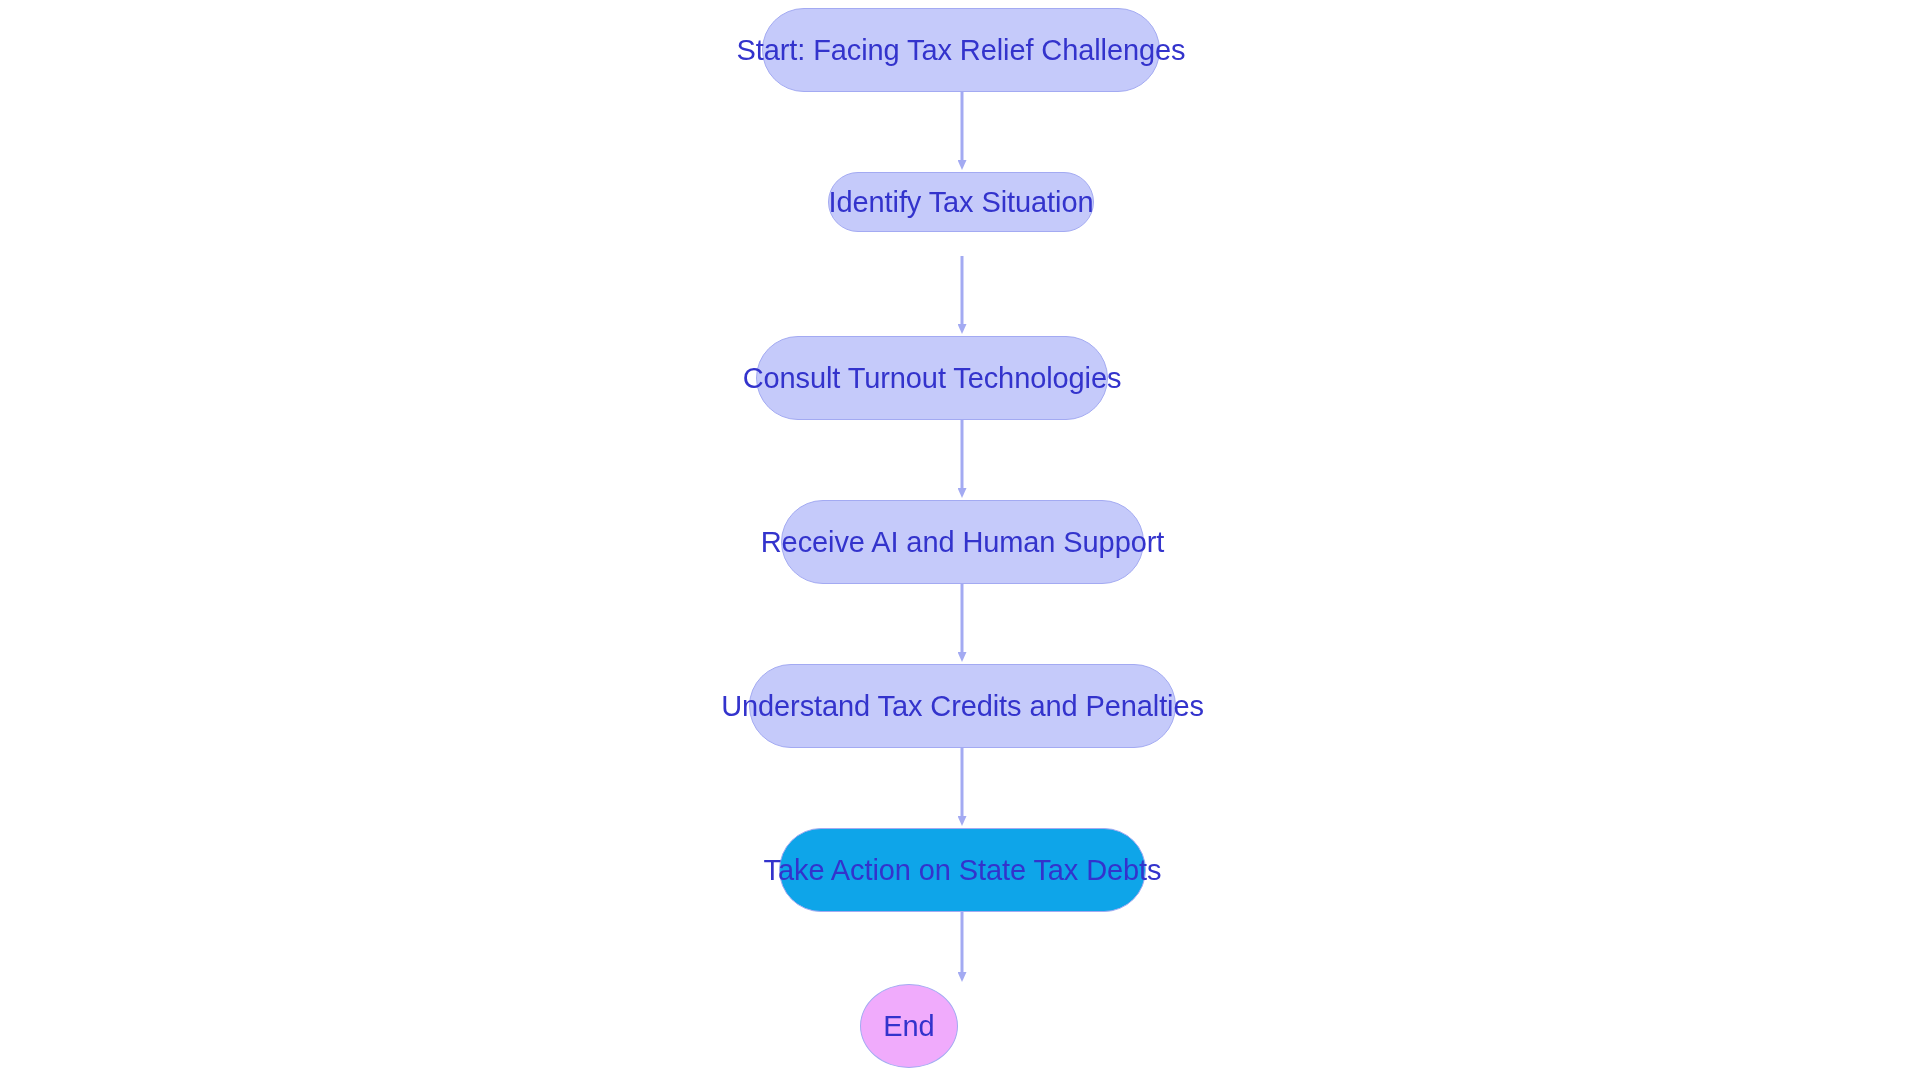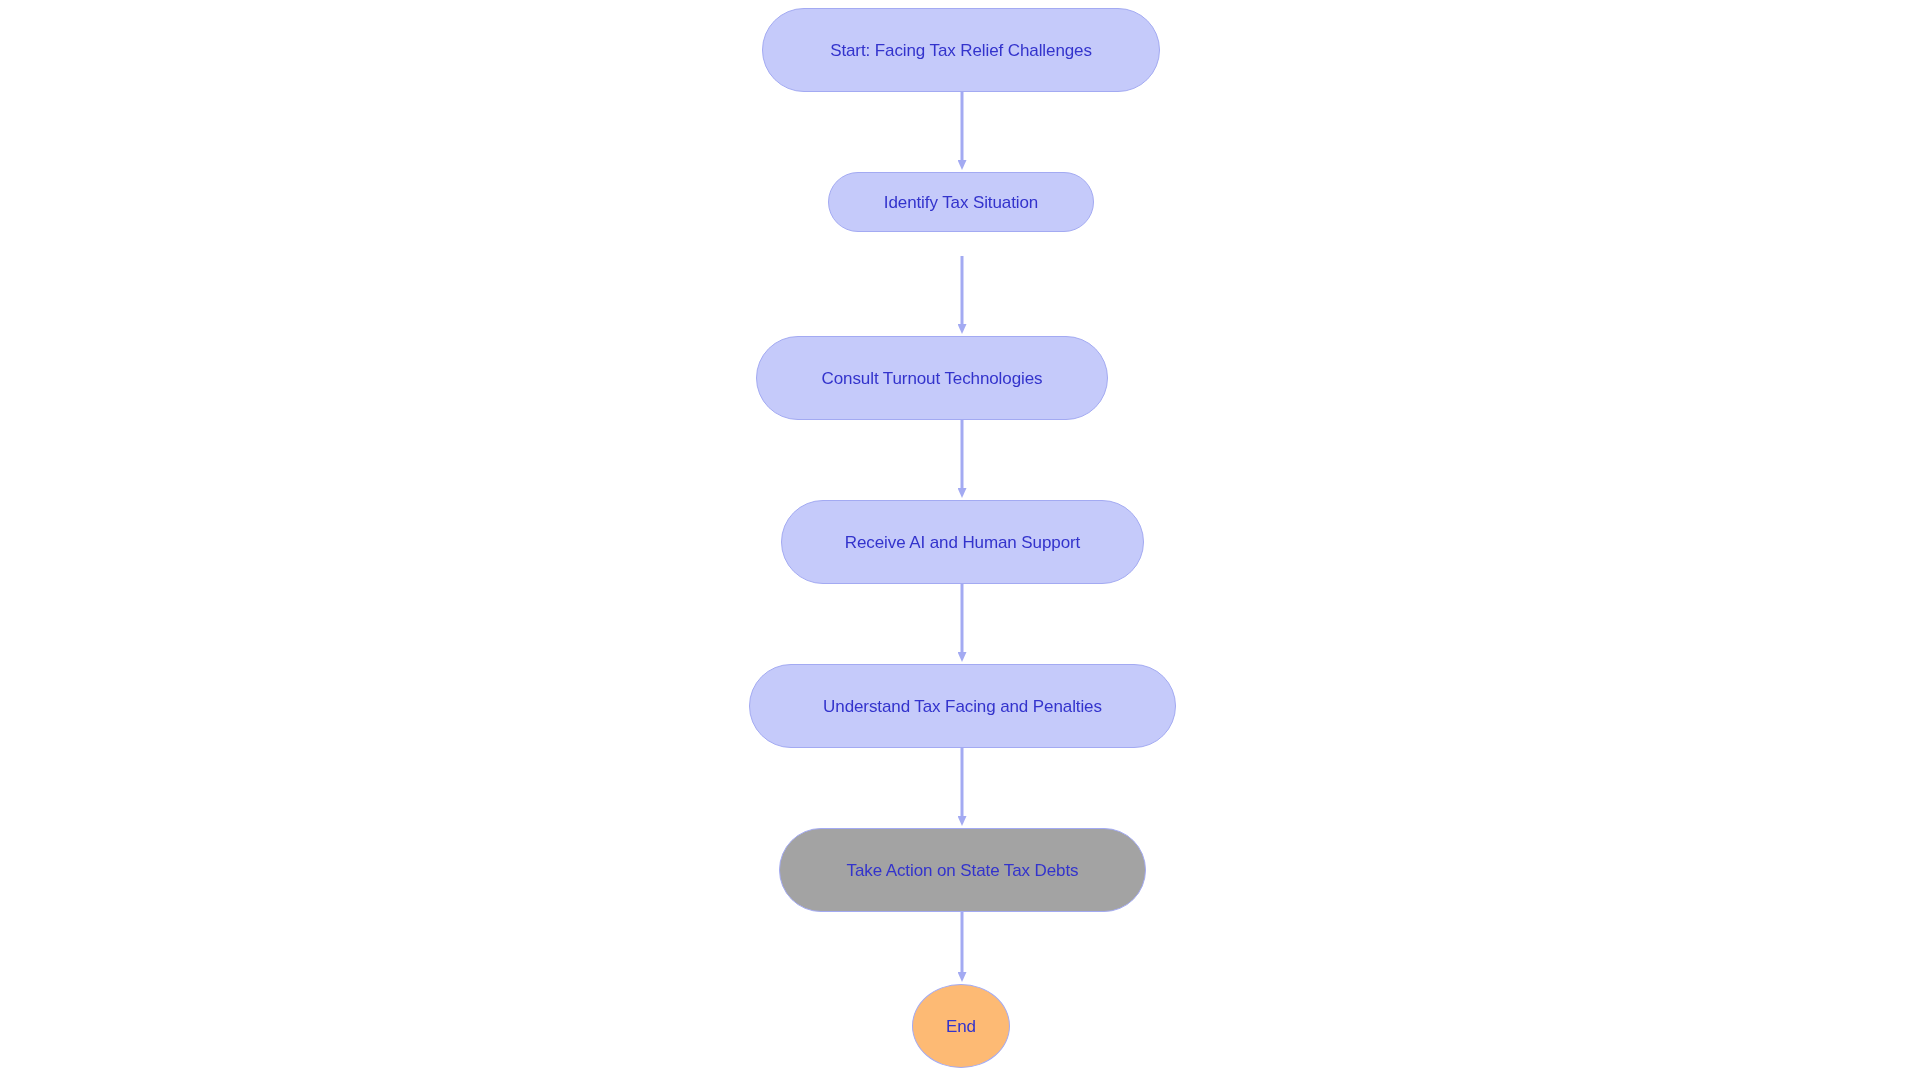--- a/index.html
+++ b/index.html
@@ -22,21 +22,21 @@
   .node {
     position: absolute;
     box-sizing: border-box;
     display: flex;
     align-items: center;
     justify-content: center;
     background: #c5cafa;
     border: 1.6px solid #a3aaf2;
     border-radius: 999px;
     color: #3333cc;
-    font-size: 17px;
+    font-size: 29px;
     font-family: "Liberation Sans", sans-serif;
     font-weight: 400;
     letter-spacing: -0.1px;
     white-space: nowrap;
     line-height: 1;
   }
   .node.terminal-circle {
     border-radius: 50%;
   }
   .node-label {
@@ -80,23 +80,23 @@
       <div class="node" style="left: 828px; top: 172px; width: 266px; height: 60px; background: rgb(197, 202, 250); border-color: rgb(163, 170, 242); color: rgb(51, 51, 204);">
         <span class="node-label">Identify Tax Situation</span>
       </div>
       <div class="node" style="left: 756px; top: 336px; width: 352px; height: 84px; background: rgb(197, 202, 250); border-color: rgb(163, 170, 242); color: rgb(51, 51, 204);">
         <span class="node-label">Consult Turnout Technologies</span>
       </div>
       <div class="node" style="left: 781px; top: 500px; width: 363px; height: 84px; background: rgb(197, 202, 250); border-color: rgb(163, 170, 242); color: rgb(51, 51, 204); align-items: center;">
         <span class="node-label">Receive AI and Human Support</span>
       </div>
       <div class="node" style="left: 749px; top: 664px; width: 427px; height: 84px; background: rgb(197, 202, 250); border-color: rgb(163, 170, 242); color: rgb(51, 51, 204);">
-        <span class="node-label">Understand Tax Facing and Penalties</span>
+        <span class="node-label">Understand Tax Credits and Penalties</span>
       </div>
-      <div class="node" style="left: 779px; top: 828px; width: 367px; height: 84px; background: #a3a3a3; border-color: rgb(163, 170, 242); color: rgb(51, 51, 204);">
+      <div class="node" style="left: 779px; top: 828px; width: 367px; height: 84px; background: #0ea5e9; border-color: rgb(163, 170, 242); color: rgb(51, 51, 204);">
         <span class="node-label">Take Action on State Tax Debts</span>
       </div>
-      <div class="node terminal-circle" style="left: 912px; top: 984px; width: 98px; height: 84px; background: #fdba74; border-color: rgb(163, 170, 242); color: rgb(51, 51, 204);">
+      <div class="node terminal-circle" style="left: 860px; top: 984px; width: 98px; height: 84px; background: #f0abfc; border-color: rgb(163, 170, 242); color: rgb(51, 51, 204);">
         <span class="node-label">End</span>
       </div>
     </div>
 
 </div>
 
 </body></html>

